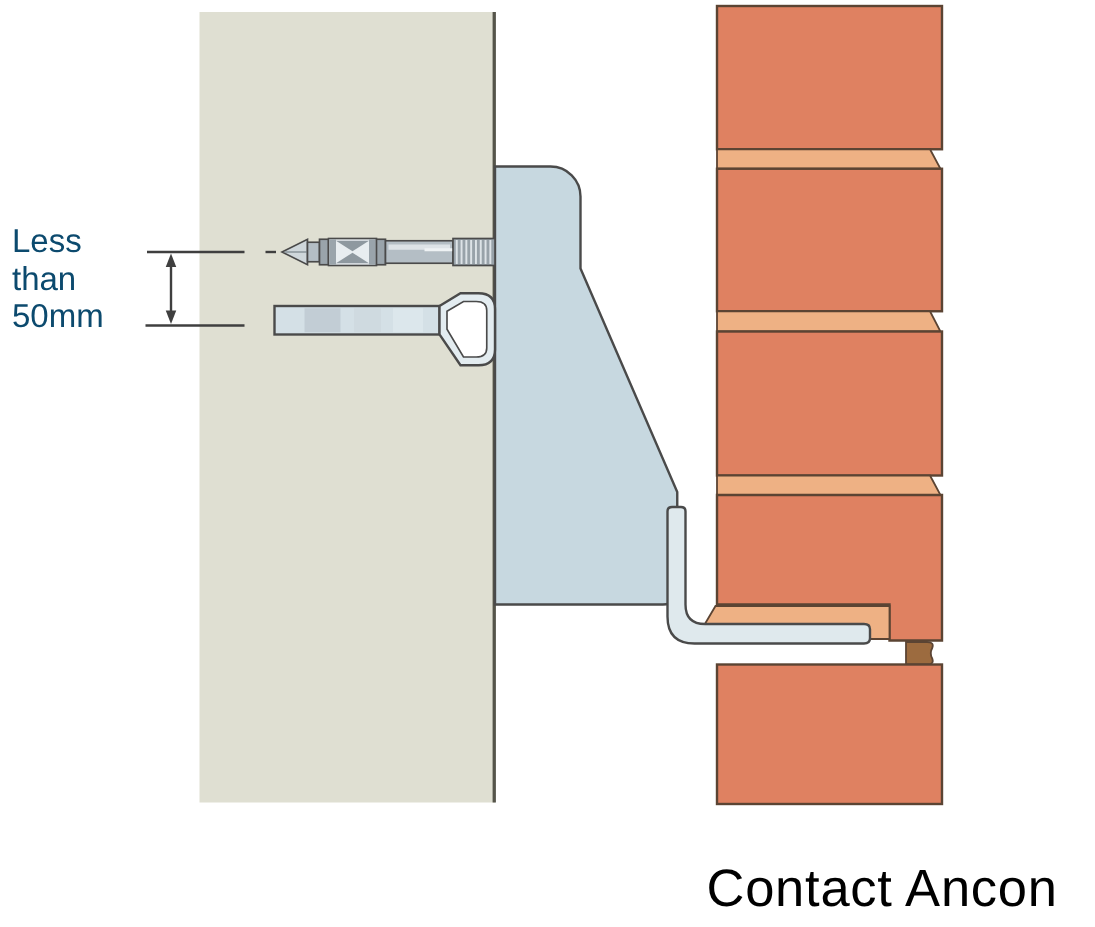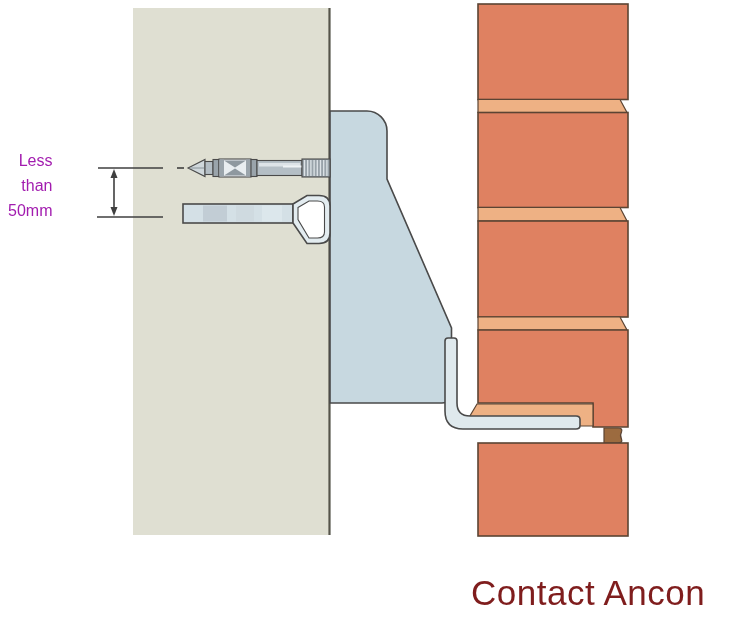--- a/index.html
+++ b/index.html
@@ -18,25 +18,25 @@
   .metal{stroke:#4a4a4a;stroke-width:1.6;}
   .metal-thin{stroke:#4a4a4a;stroke-width:1.1;}
   .noline{stroke:none;}
   .brick{stroke:#5b4433;stroke-width:1.6;}
   .mortar{stroke:#5b4433;stroke-width:1.2;}
   .tick{stroke:#dde3e7;stroke-width:1.3;}
   .hl{stroke:#eef2f4;stroke-width:2;}
   
   .dim-label{
     position:absolute;left:8px;top:148px;
-    font-size:16px;line-height:25px;color:#a21caf;text-align:right;
+    font-size:22px;line-height:25px;color:#0c4a6e;
   }
   .caption{
     position:absolute;left:471px;top:573px;
-    font-size:35px;color:#7f1d1d;letter-spacing:0.5px;white-space:nowrap;
+    font-size:35px;color:#000000;letter-spacing:0.5px;white-space:nowrap;
   }
 </style>
 </head>
 <body>
 
 <div class="stage">
 
   <svg width="730" height="618" viewBox="0 0 730 618">
 
     <rect class="noline" x="133" y="8" width="197" height="527" fill="#dfdfd2"></rect>

